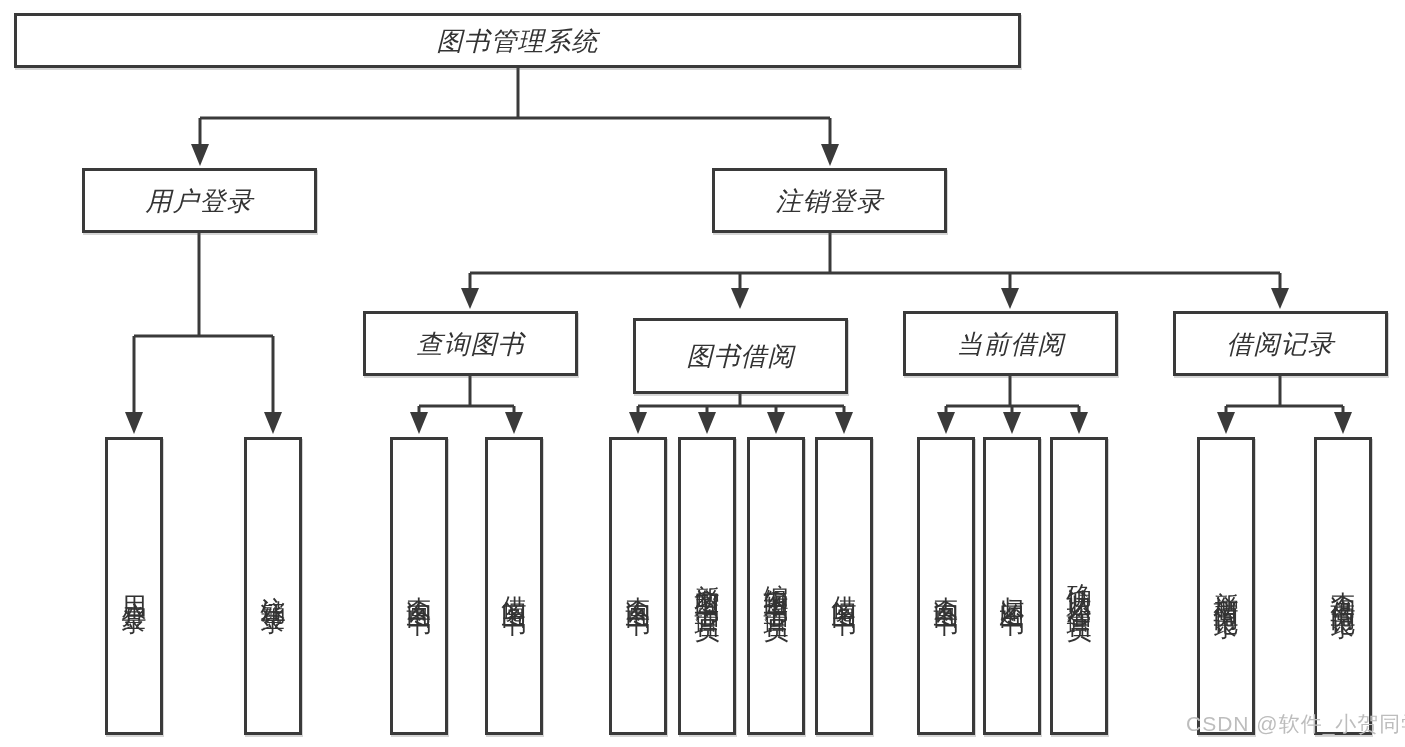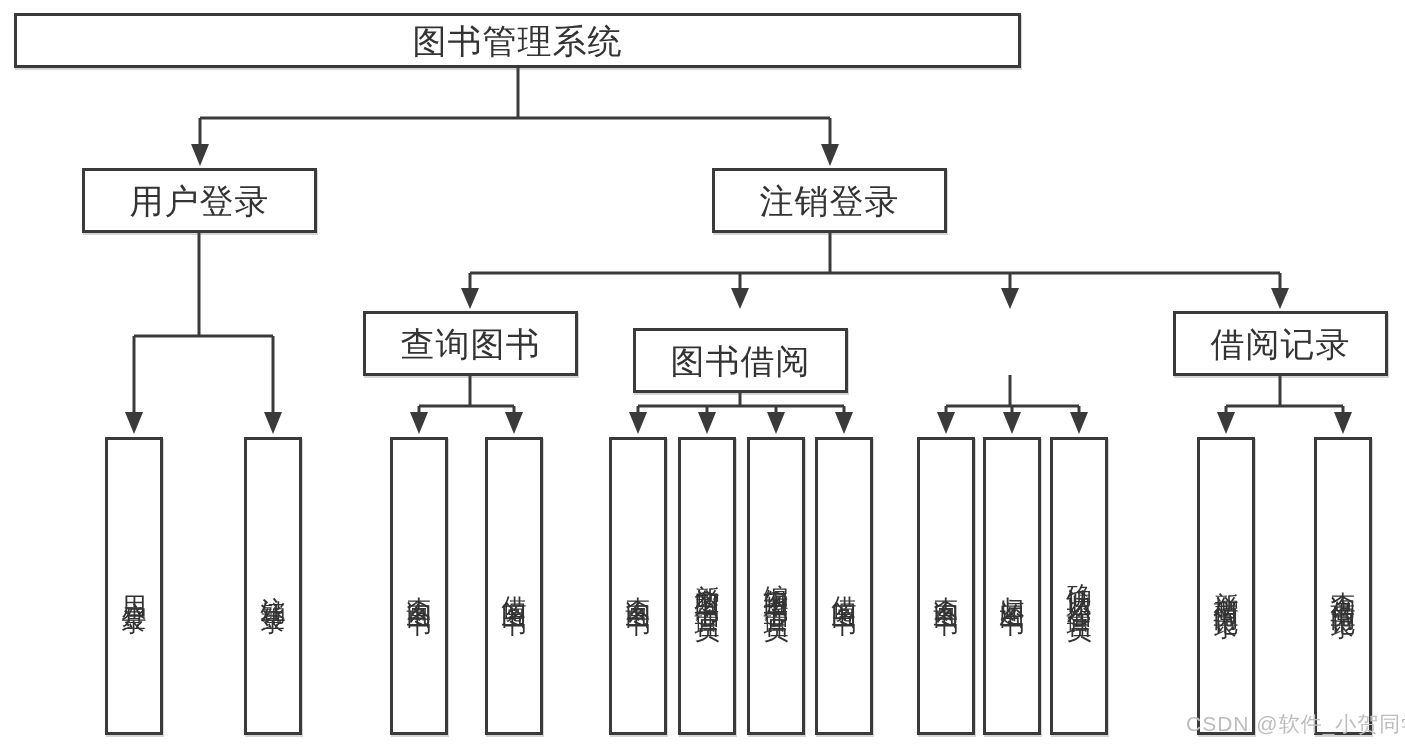--- a/index.html
+++ b/index.html
@@ -25,24 +25,25 @@
     position:absolute;
     box-sizing:border-box;
     background:#ffffff;
     border:3px solid var(--box-border);
     display:flex;
     align-items:center;
     justify-content:center;
     box-shadow:1px 2px 0 rgba(90,90,90,0.25);
   }
   .box.h span{
-    font-size:34px;
+    font-size:26px;
     line-height:1;
     white-space:nowrap;
     letter-spacing:1px;
+    font-style:italic;
   }
   .box.v span{
     writing-mode:vertical-rl;
     text-orientation:mixed;
     font-size:25px;
     line-height:1;
     letter-spacing:5px;
     white-space:nowrap;
   }
   .watermark{
@@ -143,22 +144,25 @@
   <div class="box h" style="left:82px;top:168px;width:235px;height:65px">
     <span>用户登录</span>
   </div>
   <div class="box h" style="left:712px;top:168px;width:235px;height:65px">
     <span>注销登录</span>
   </div>
 
   <div class="box h" style="left:363px;top:311px;width:215px;height:65px">
     <span>查询图书</span>
   </div>
-  <div class="box h" style="left:633px;top:328px;width:215px;height:65px">
+  <div class="box h" style="left:633px;top:318px;width:215px;height:76px">
     <span>图书借阅</span>
+  </div>
+  <div class="box h" style="left:903px;top:311px;width:215px;height:65px">
+    <span>当前借阅</span>
   </div>
   <div class="box h" style="left:1173px;top:311px;width:215px;height:65px">
     <span>借阅记录</span>
   </div>
 
   <div class="box v" style="left:105px;top:437px;width:58px;height:298px">
     <span>用户登录</span>
   </div>
   <div class="box v" style="left:244px;top:437px;width:58px;height:298px">
     <span>注销登录</span>

